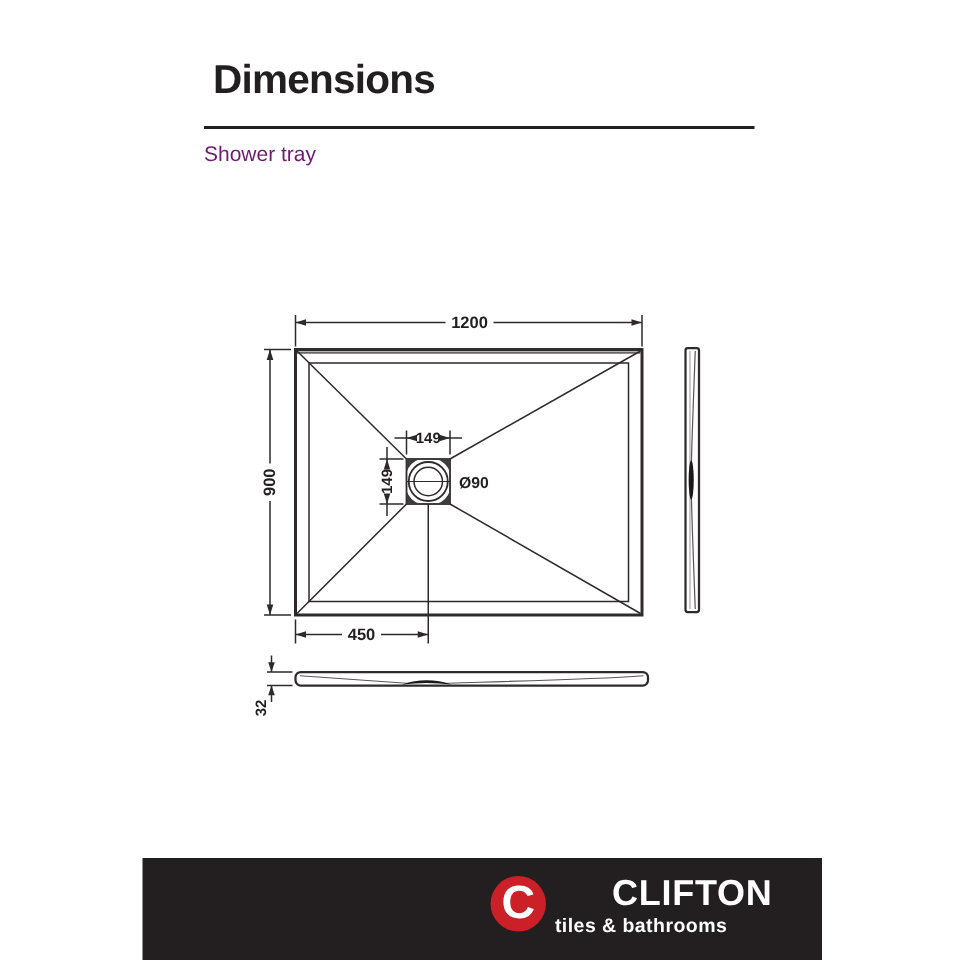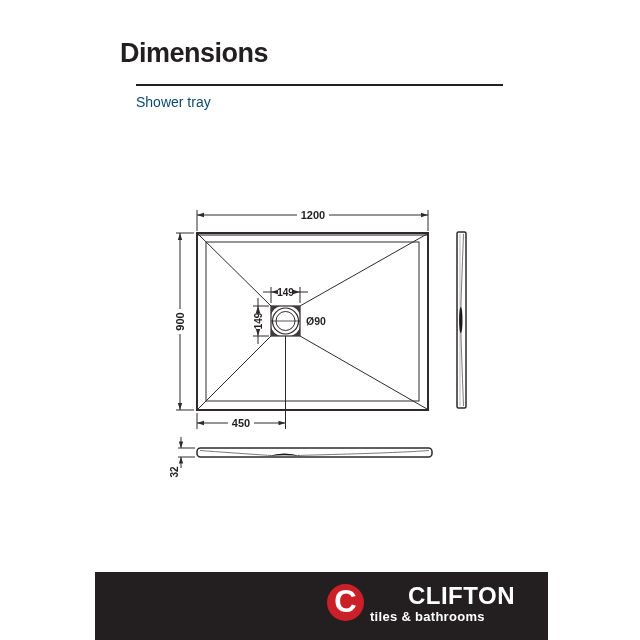--- a/index.html
+++ b/index.html
@@ -1,30 +1,30 @@
 <!DOCTYPE html>
 <html><head>
 <meta charset="utf-8">
 <style>
   * { margin: 0; padding: 0; box-sizing: border-box; }
   html, body { width: 640px; height: 640px; background: #ffffff; overflow: hidden; }
   body { font-family: "Liberation Sans", sans-serif; position: relative; }
 
   .page-title {
-    position: absolute; left: 120px; top: 38px;
+    position: absolute; left: 142px; top: 38px;
     font-size: 27px; font-weight: bold; letter-spacing: -0.5px;
     color: #231f20;
   }
   .title-divider {
     position: absolute; left: 136px; top: 84px;
     width: 367px; height: 2px; background: #231f20;
   }
   .page-subtitle {
     position: absolute; left: 136px; top: 94px;
-    font-size: 14px; color: #0c4a6e;
+    font-size: 14px; color: #701a75;
   }
 
   .drawing-svg { position: absolute; left: 140px; top: 190px; }
   .drawing-svg text {
     font-family: "Liberation Sans", sans-serif;
     font-weight: bold; fill: #231f20;
   }
 
   .footer-bar {
     position: absolute; left: 95px; top: 572px;

